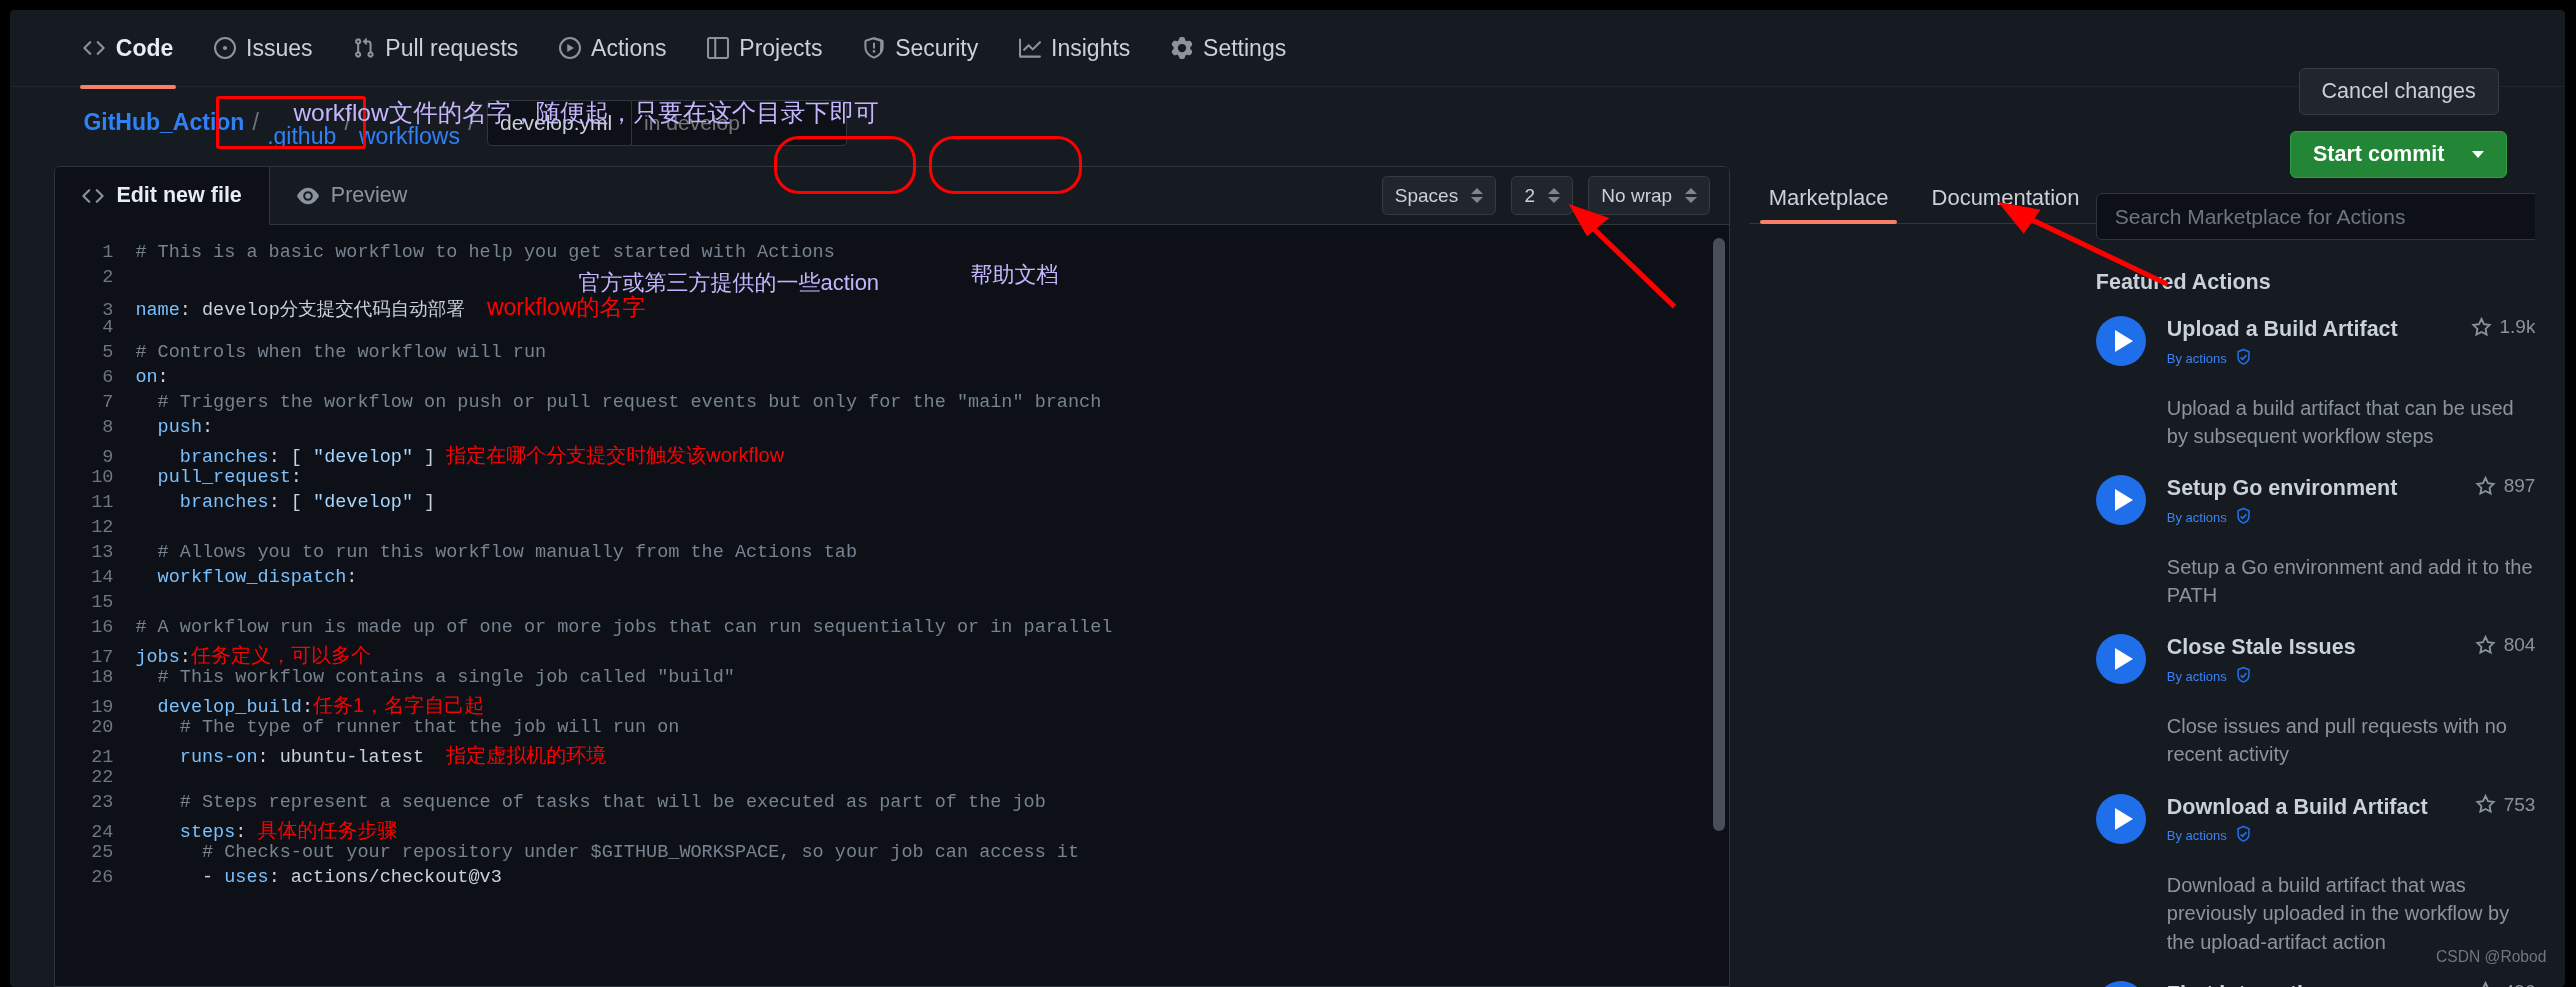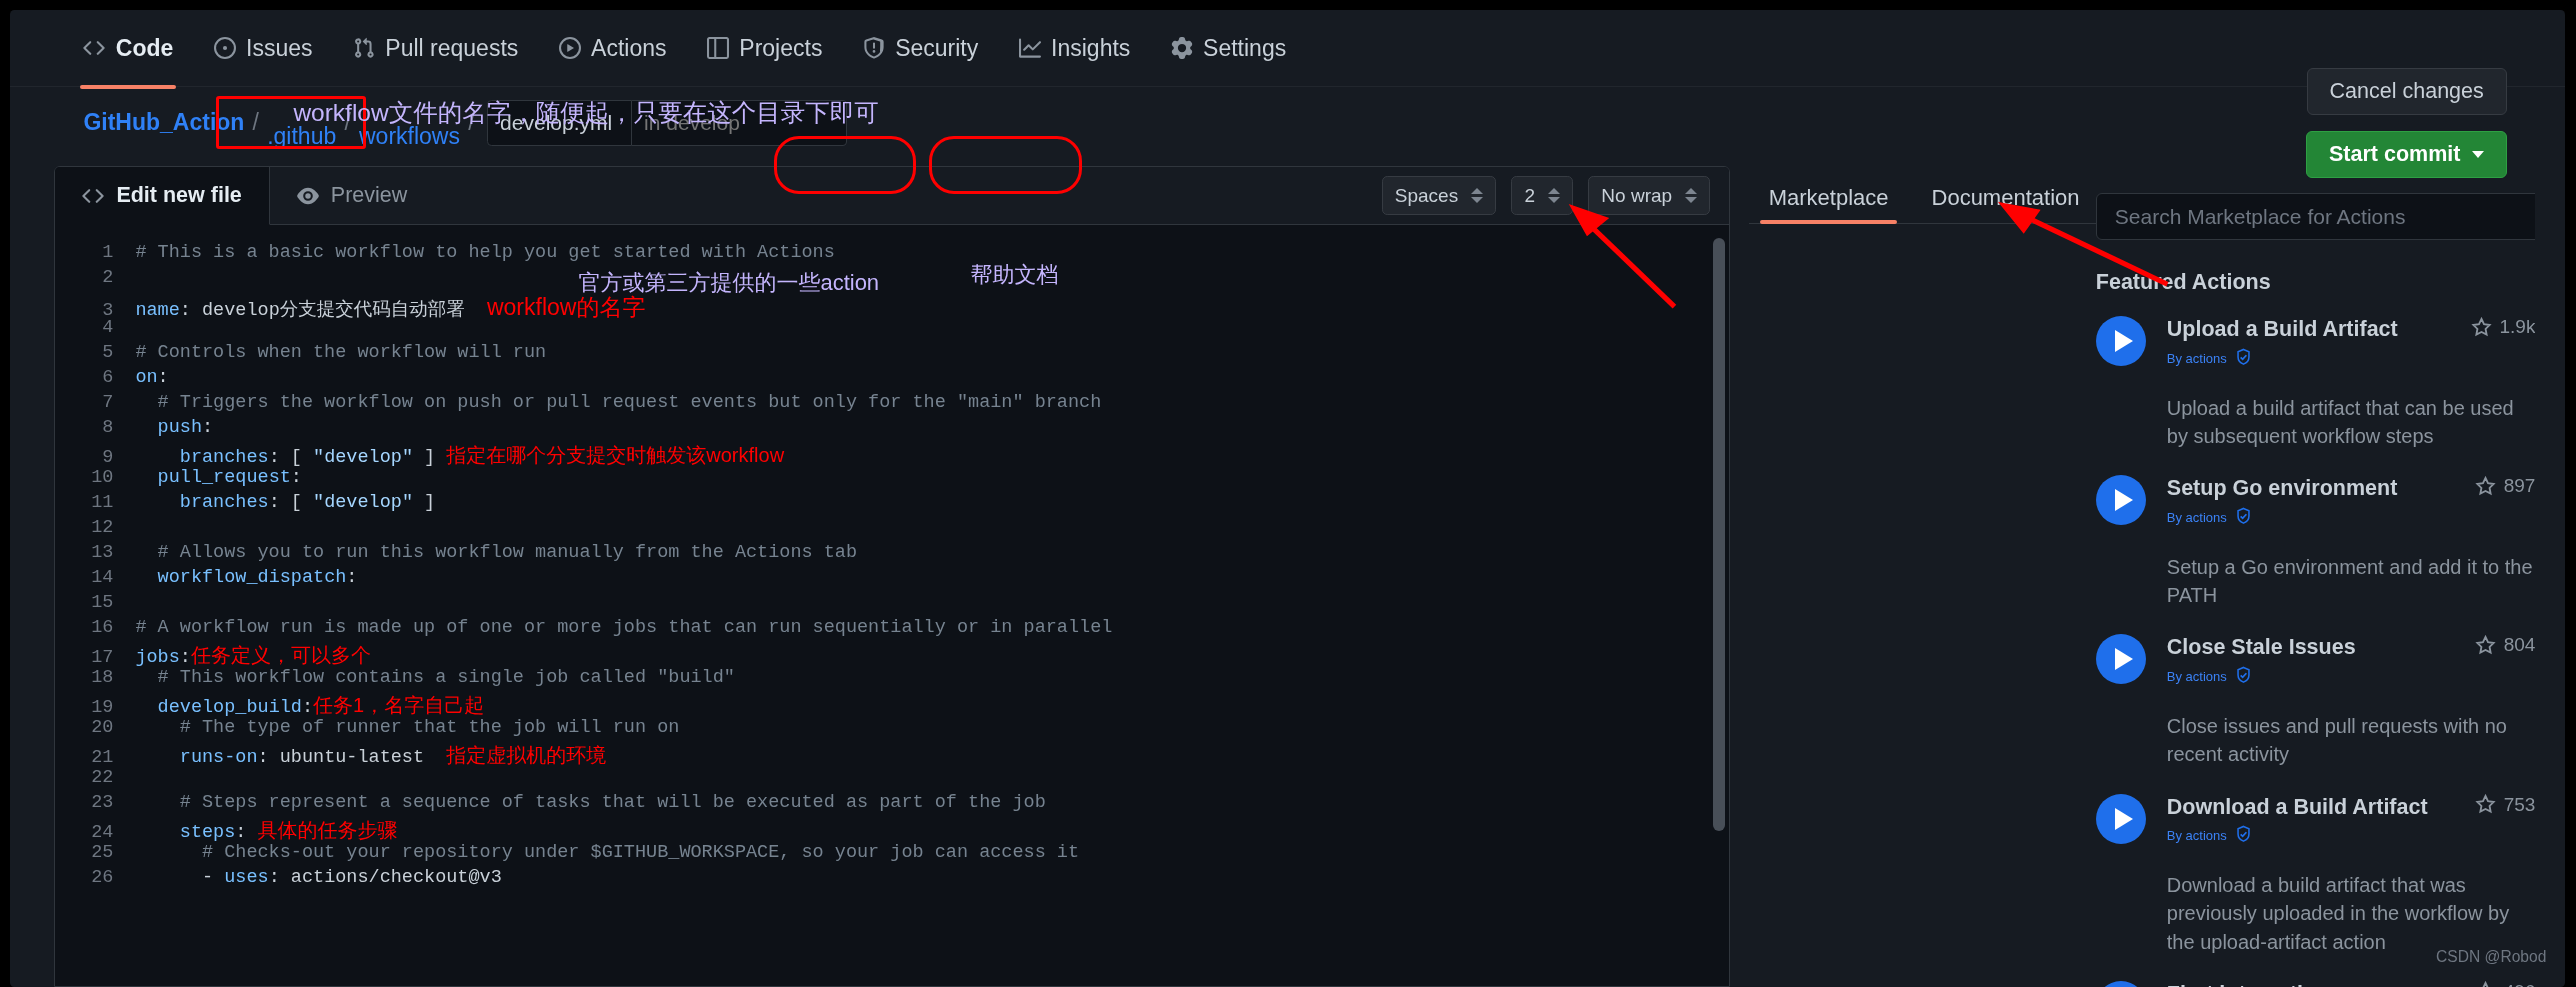--- a/index.html
+++ b/index.html
@@ -112,21 +112,21 @@
     border-radius: 6px;
     font-size: 21.5px;
     display: flex;
     align-items: center;
     justify-content: center;
     padding: 0 22px;
     cursor: pointer;
     white-space: nowrap;
   }
   .btn-cancel { background: #21262d; border: 0.7px solid #363b42; color: #c9d1d9; }
-  .btn-commit { background: #238636; border: 0.7px solid #2ea043; color: #ffffff; font-weight: bold; gap: 12px; }
+  .btn-commit { background: #238636; border: 0.7px solid #2ea043; color: #ffffff; font-weight: bold; gap: 28px; }
   .caret { width: 0; height: 0; border-left: 6.7px solid transparent; border-right: 6.7px solid transparent; border-top: 7.4px solid #ffffff; }
 
   
   .main {
     display: flex;
     height: calc(100% - 148px);
     padding: 8px 30px 0 44px;
     gap: 19px;
   }
 

